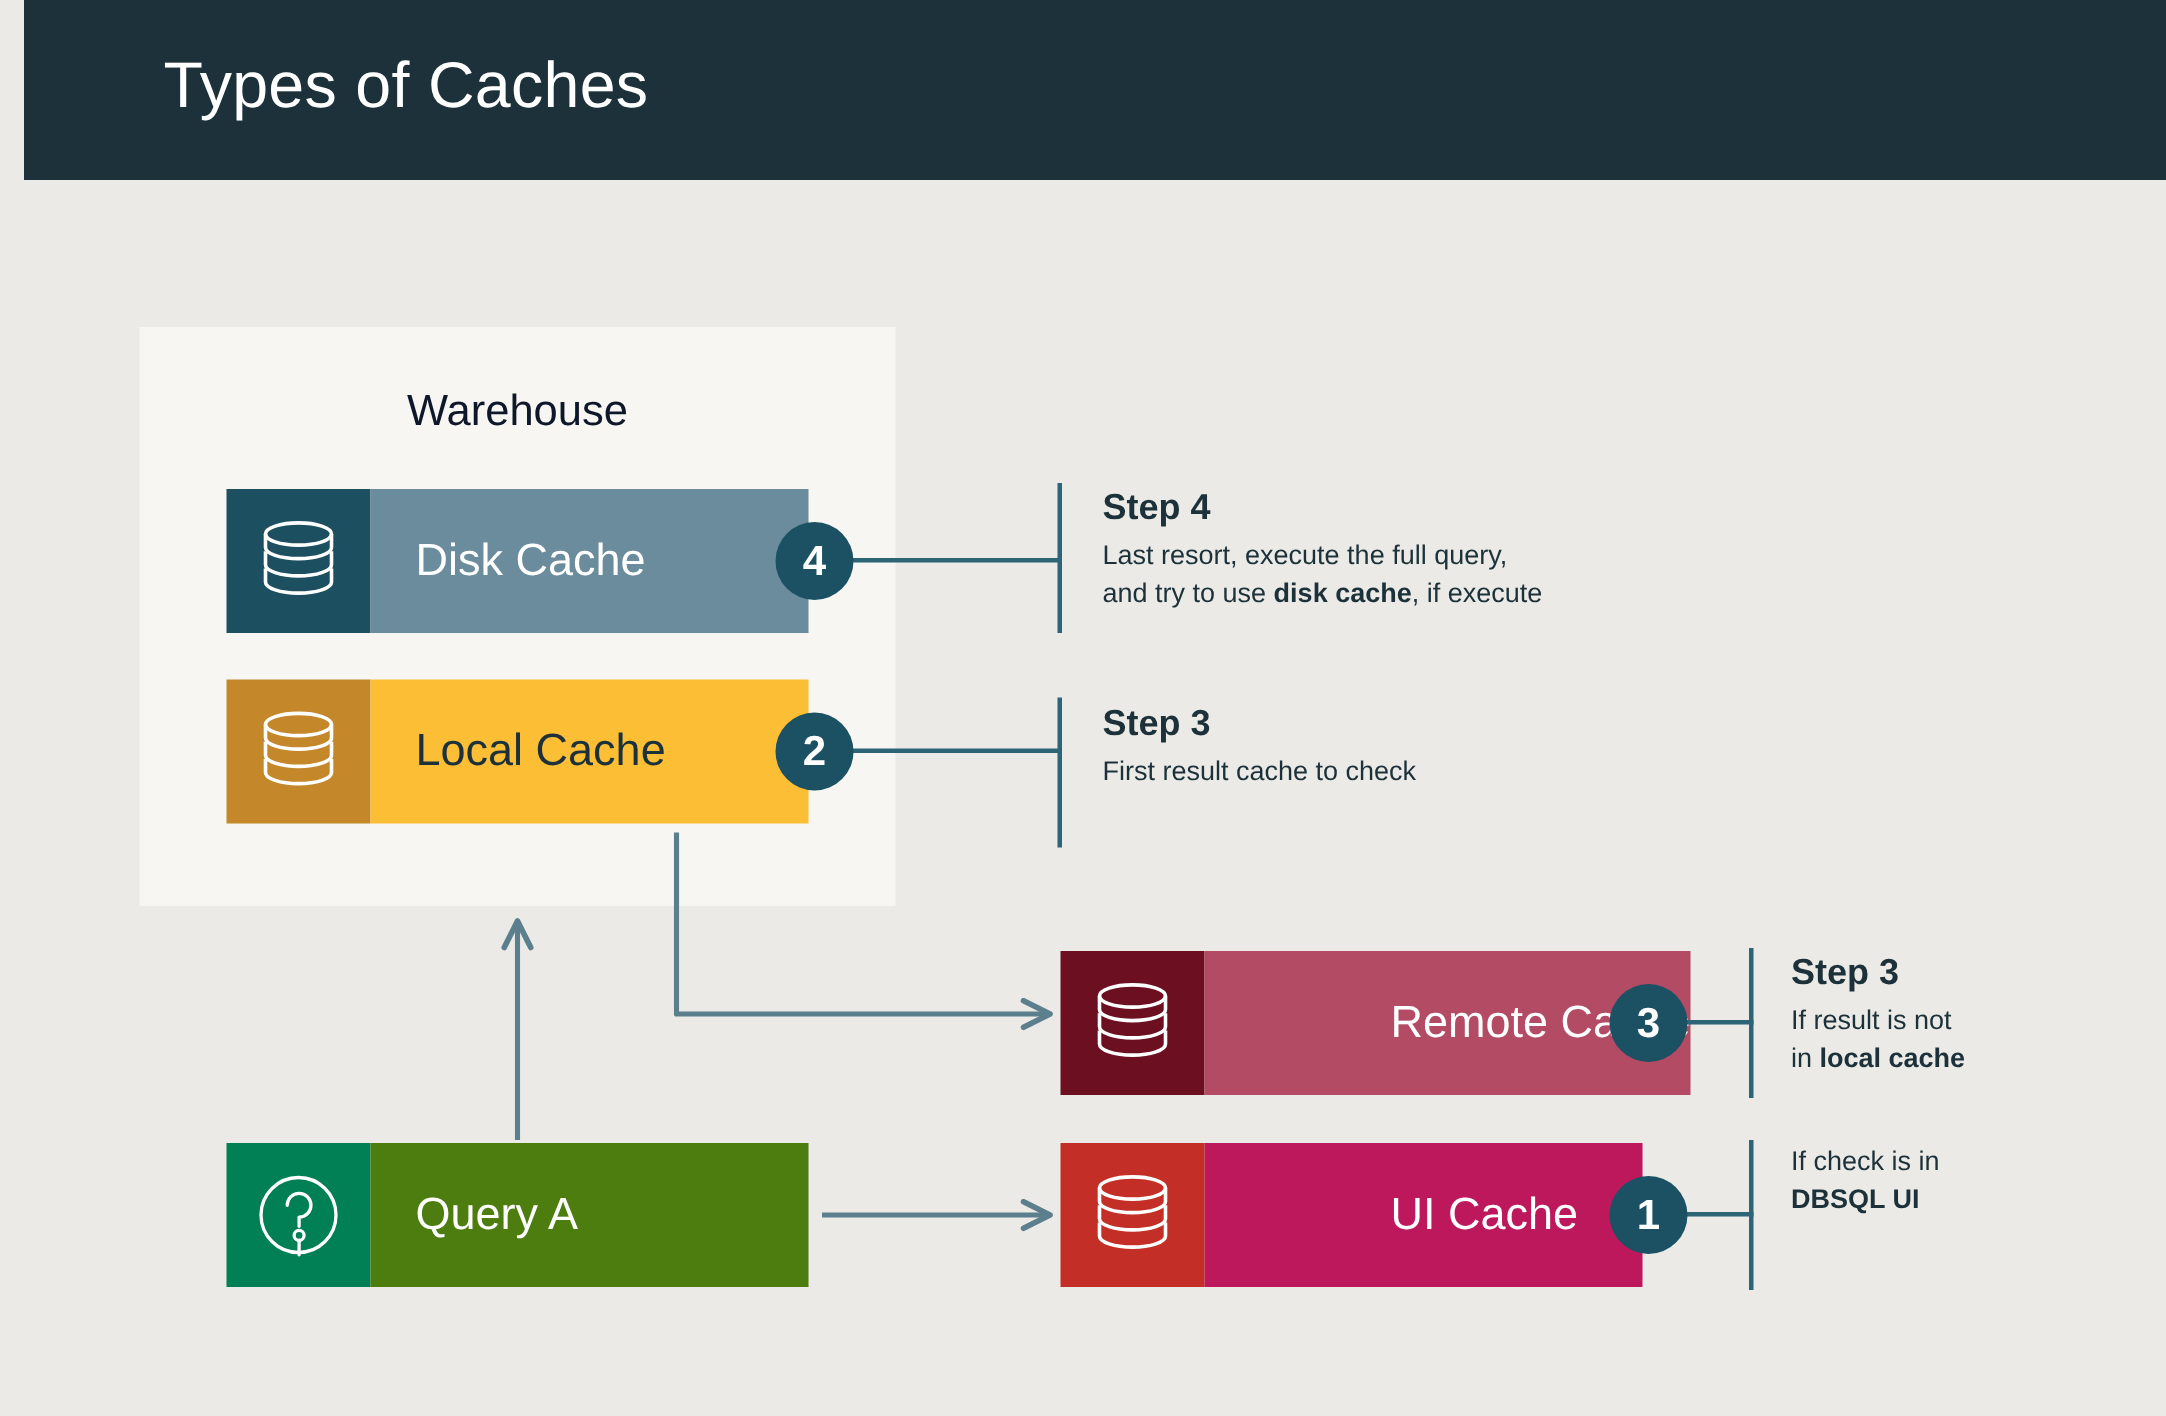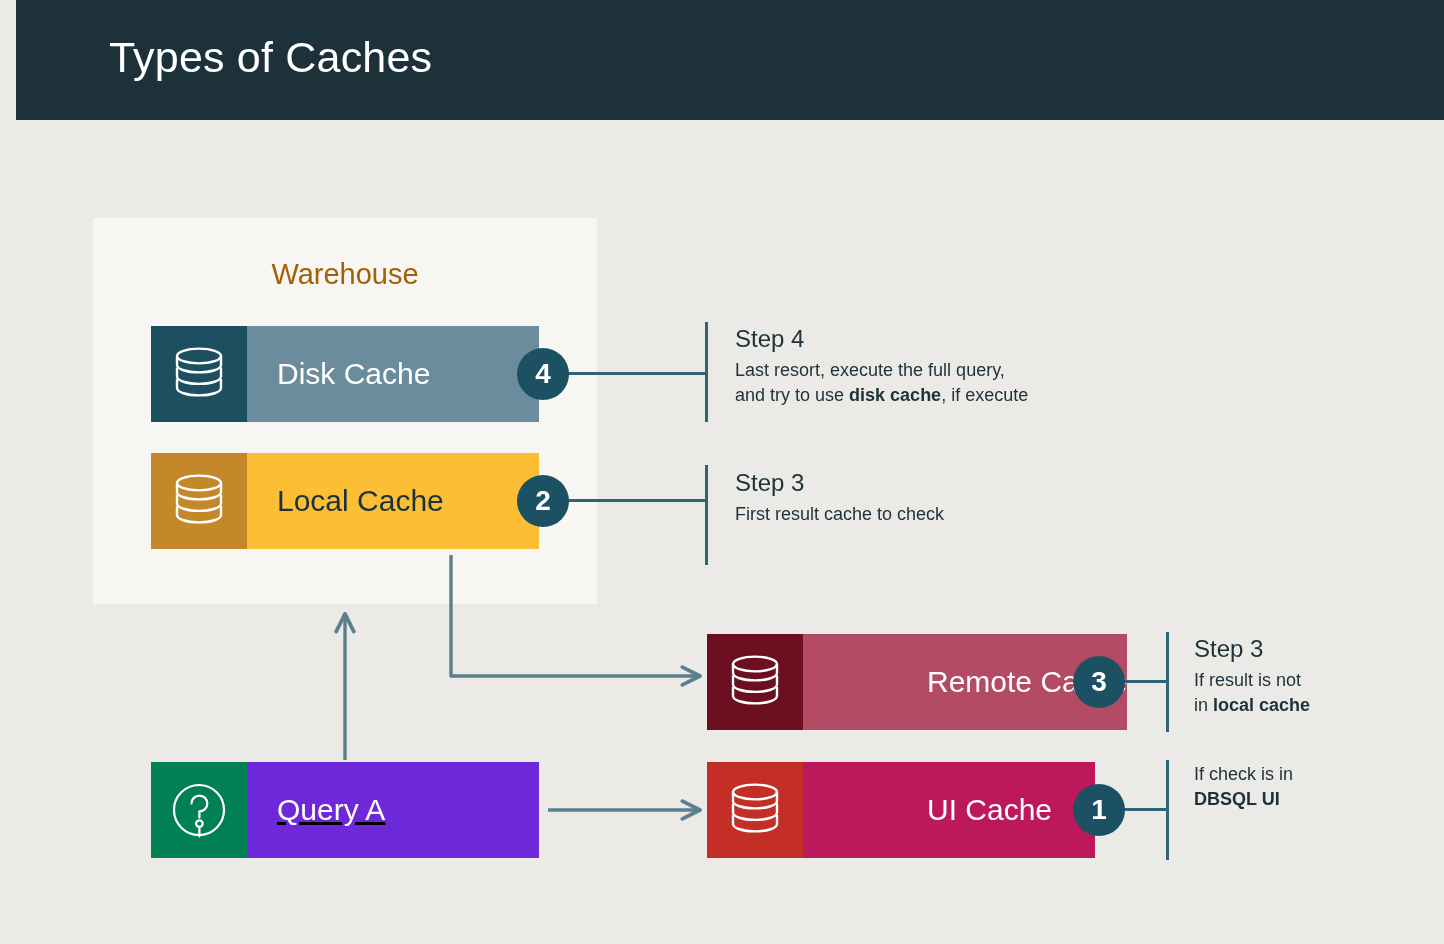--- a/index.html
+++ b/index.html
@@ -49,21 +49,21 @@
     height: 386px;
     background: #F7F6F2;
   }
   .warehouse-title {
     position: absolute;
     left: 0;
     top: 40px;
     width: 504px;
     text-align: center;
     font-size: 29px;
-    color: #a16207;
+    color: #0f172a;
     font-weight: 400;
   }
 
   
   .cache-box {
     position: absolute;
     display: flex;
     align-items: center;
     height: 96px;
   }
@@ -109,21 +109,21 @@
 
   
   #box-ui-cache { left: 707px; top: 762px; width: 388px; }
   #box-ui-cache .cache-icon-panel { background: #C32F26; }
   #box-ui-cache .cache-body { background: #be185d; }
   #box-ui-cache .cache-label { color: #FFFFFF; padding-left: 124px; }
 
   
   #box-query-a { left: 151px; top: 762px; width: 388px; }
   #box-query-a .cache-icon-panel { background: #008054; }
-  #box-query-a .cache-body { background: #6d28d9; text-decoration: underline; }
+  #box-query-a .cache-body { background: #4d7c0f; }
   #box-query-a .cache-label { color: #FFFFFF; }
 
   
   .step-badge {
     position: absolute;
     width: 52px;
     height: 52px;
     border-radius: 50%;
     background: #1B5163;
     color: #FFFFFF;
@@ -162,21 +162,21 @@
   #divider-step3 { left: 1166px; top: 632px; height: 100px; }
   #divider-step1 { left: 1166px; top: 760px; height: 100px; }
 
   
   .step-block {
     position: absolute;
     color: #1C3139;
   }
   .step-heading {
     font-size: 24px;
-    font-weight: 400;
+    font-weight: 700;
     margin: 0 0 4px 0;
     line-height: 1.25;
   }
   .step-desc {
     font-size: 18px;
     font-weight: 400;
     line-height: 1.4;
     margin: 0;
   }
   .step-desc b { font-weight: 700; }

